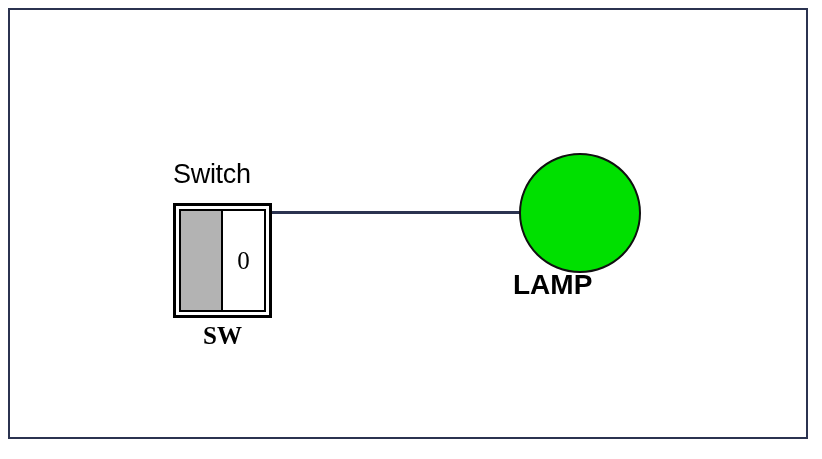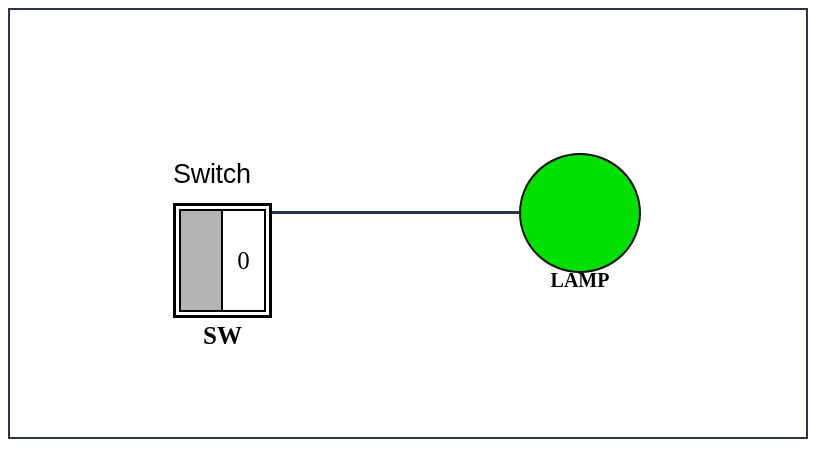--- a/index.html
+++ b/index.html
@@ -138,24 +138,23 @@
     background: #00e000;
     border: 2px solid #101010;
     box-sizing: border-box;
   }
 
   #lamp-name-label {
     position: absolute;
     left: -6px;
     top: 116px;
     width: 134px;
-    text-align: center;
-    font-family: Liberation Serif, serif;
+    font-family: Liberation Sans, sans-serif;
     font-weight: bold;
-    font-size: 20px;
+    font-size: 28px;
     color: #000000;
     white-space: nowrap;
   }
 </style>
 </head>
 <body>
 
 <div id="canvas">
 
   <div id="diagram-frame">

